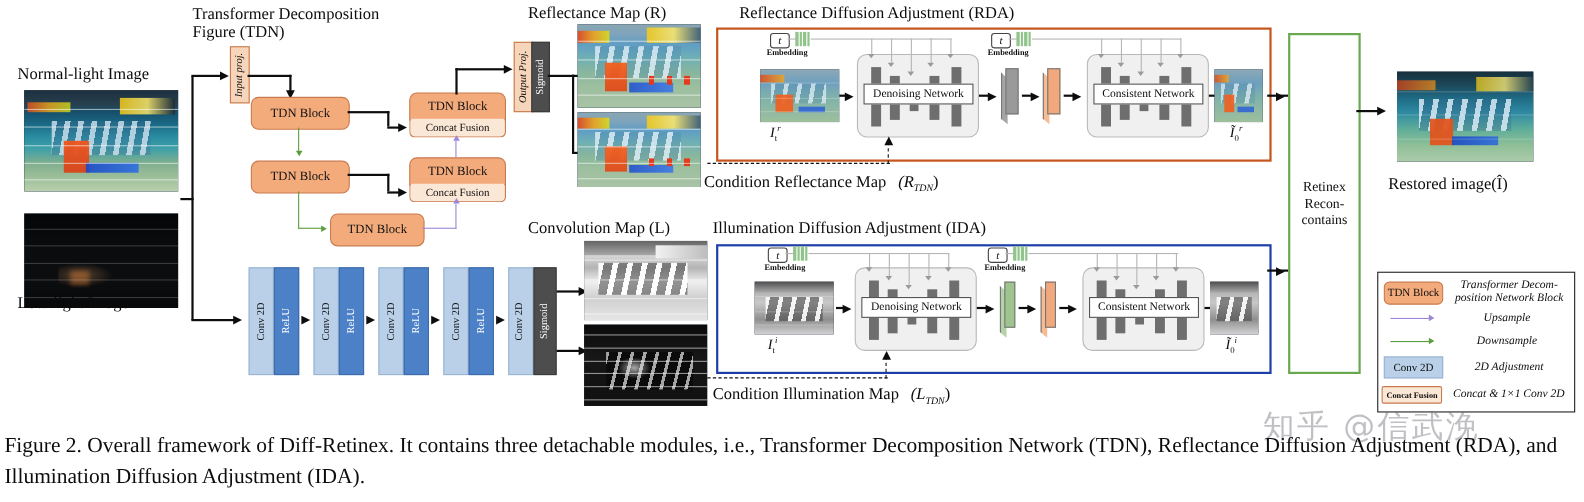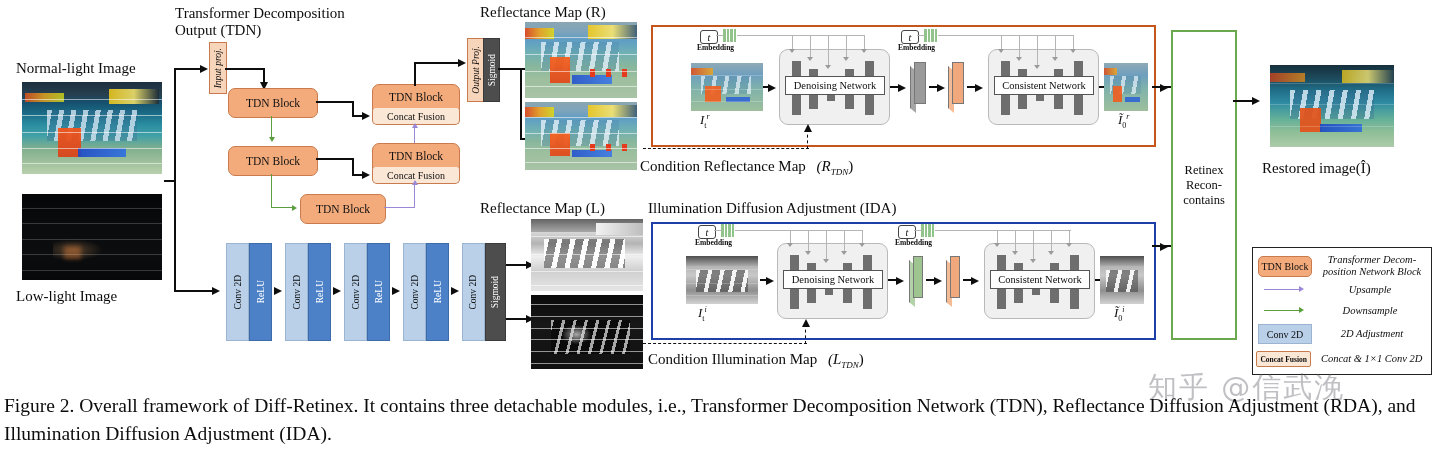--- a/index.html
+++ b/index.html
@@ -179,31 +179,31 @@
   <div class="photo pLow" style="left:22px;top:194px;width:140px;height:86px;">
     <div class="sc"></div>
       <div class="g1"></div>
       <div class="g2"></div>
     <div class="scan" style="top:16%;opacity:.35"></div>
       <div class="scan" style="top:34%;opacity:.35"></div>
       <div class="scan" style="top:52%;opacity:.35"></div>
       <div class="scan" style="top:70%;opacity:.35"></div>
       <div class="scan" style="top:88%;opacity:.35"></div>
   </div>
-  <div class="abs lbl" style="left:16px;top:288px;width:152px;">Low-light Image</div>
+  <div class="abs lbl" style="left:16px;top:268px;width:152px;">Low-light Image</div>
 
   <div class="ln" style="left:174px;top:69px;width:2px;height:222px;"></div>
   <div class="ln" style="left:164px;top:180px;width:12px;height:2px;"></div>
   <div class="ln" style="left:174px;top:68px;width:28px;height:2px;"></div>
   <div class="ah r" style="left:200px;top:64.5px;"></div>
   <div class="ln" style="left:174px;top:290px;width:40px;height:2px;"></div>
   <div class="ah r" style="left:212px;top:286.5px;"></div>
 
   <div class="abs lbl" style="left:175px;top:5px;width:230px;font-size:15px;">Transformer Decomposition</div>
-  <div class="abs lbl" style="left:175px;top:22px;width:230px;font-size:15px;">Output (TDN)</div>
+  <div class="abs lbl" style="left:175px;top:22px;width:230px;font-size:15px;">Figure (TDN)</div>
 
   <div class="vproj" style="left:209px;top:42px;width:16px;height:50px;">
     <span>Input proj.</span>
   </div>
 
   <div class="ln" style="left:225px;top:68px;width:40px;height:2px;"></div>
   <div class="ln" style="left:263px;top:68px;width:2px;height:16px;"></div>
   <div class="ah d" style="left:259.5px;top:82px;"></div>
 
   <div class="tdnblk" style="left:228px;top:88px;width:88px;height:28px;">
@@ -341,21 +341,21 @@
       <div class="r4"></div>
       <div class="r3"></div>
       <div class="r5"></div>
       <div class="dots"></div>
     <div class="scan" style="top:22%"></div>
       <div class="scan" style="top:46%"></div>
       <div class="scan" style="top:68%"></div>
       <div class="scan" style="top:88%"></div>
   </div>
 
-  <div class="abs lbl" style="left:480px;top:200px;width:180px;">Reflectance Map (L)</div>
+  <div class="abs lbl" style="left:480px;top:200px;width:180px;">Convolution Map (L)</div>
   <div class="photo pIllum" style="left:531px;top:219px;width:112px;height:72px;">
     <div class="sc"></div>
       <div class="i2"></div>
       <div class="i3"></div>
       <div class="i1"></div>
     <div class="scan" style="top:24%"></div>
       <div class="scan" style="top:48%"></div>
       <div class="scan" style="top:72%"></div>
       <div class="scan" style="top:92%"></div>
   </div>
@@ -364,20 +364,21 @@
       <div class="d1"></div>
       <div class="d2"></div>
     <div class="scan" style="top:12%"></div>
       <div class="scan" style="top:28%"></div>
       <div class="scan" style="top:44%"></div>
       <div class="scan" style="top:60%"></div>
       <div class="scan" style="top:76%"></div>
       <div class="scan" style="top:92%"></div>
   </div>
 
+  <div class="abs lbl" style="left:672px;top:4px;width:480px;text-align:left;">Reflectance Diffusion Adjustment (RDA)</div>
   <div class="modbox rdabox" style="left:651px;top:25px;width:501px;height:118px;"></div>
 
   <div class="photo pReflSm" style="left:691px;top:63px;width:72px;height:48px;">
     <div class="sc"></div>
       <div class="a1"></div>
       <div class="a3"></div>
       <div class="a2"></div>
       <div class="a4"></div>
     <div class="scan" style="top:26%;opacity:.4"></div>
       <div class="scan" style="top:54%;opacity:.4"></div>

